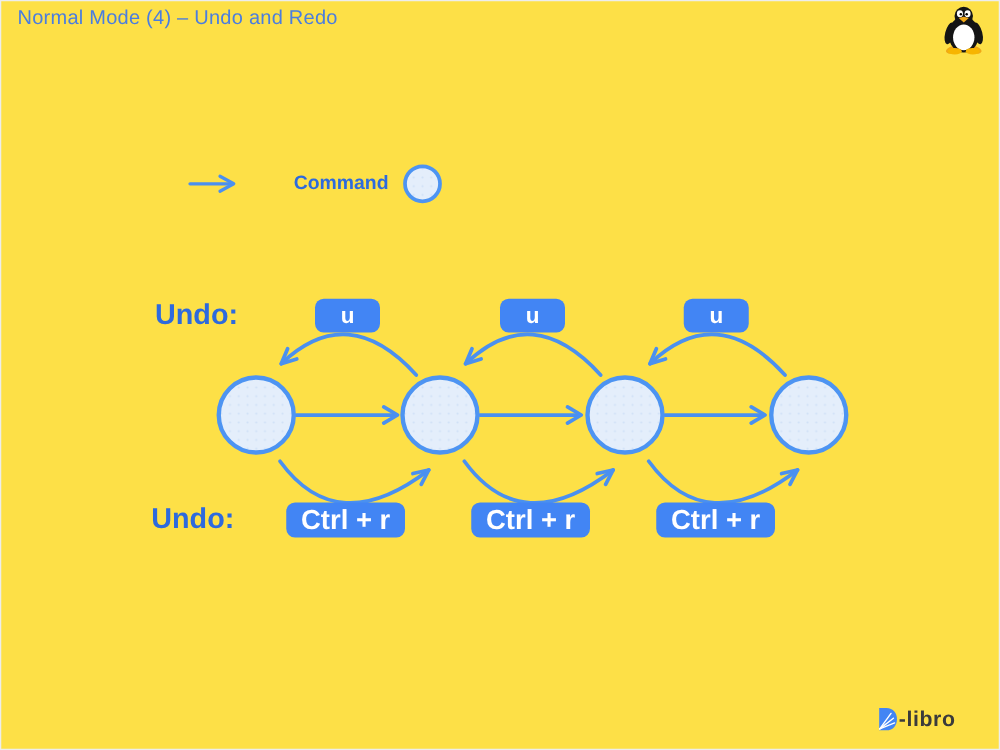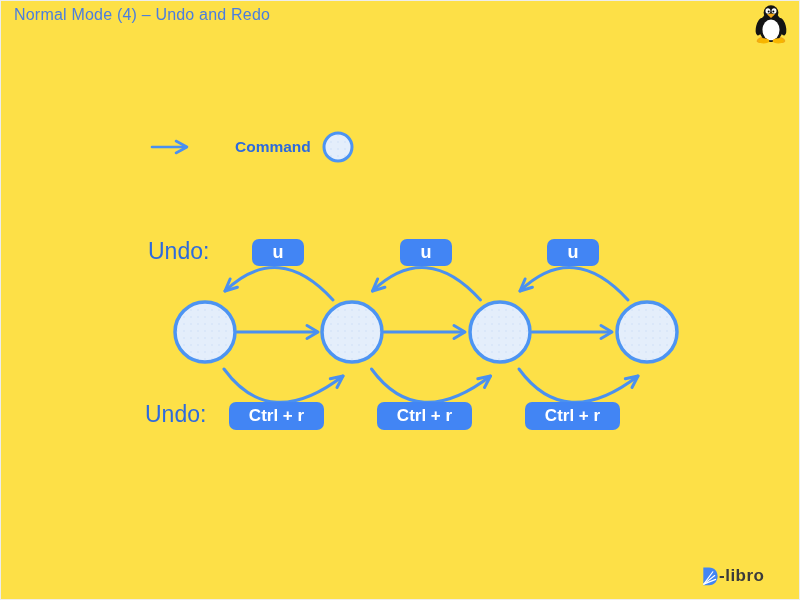--- a/index.html
+++ b/index.html
@@ -19,40 +19,40 @@
     letter-spacing: 0.2px;
   }
   .tux { position: absolute; left: 753px; top: 3px; width: 36px; height: 42px; }
   .diagram-svg { position: absolute; left: 0; top: 0; width: 800px; height: 600px; }
   .legend-label {
     position: absolute; font-size: 15.5px; font-weight: bold; color: #2d6ade;
   }
   .legend-command { left: 206px; top: 138px; margin-left: 29px; }
   .legend-status { left: 366px; top: 138px; }
   .row-label {
-    position: absolute; font-size: 23px; font-weight: normal; color: #2d6ade; margin-left: 24px;
+    position: absolute; font-size: 23px; font-weight: bold; color: #2d6ade;
   }
   .undo-label { left: 124px; top: 238px; }
   .redo-label { left: 121px; top: 401px; }
   .key-badge {
     position: absolute; display: flex; align-items: center; justify-content: center;
     background: #4285f4; color: #ffffff; font-weight: bold;
     border-radius: 7px;
   }
   .u-badge { width: 52px; height: 27px; font-size: 18px; top: 239px; }
   .u-badge.b1 { left: 252px; }
   .u-badge.b2 { left: 400px; }
   .u-badge.b3 { left: 547px; }
-  .ctrl-badge { width: 95px; height: 28px; font-size: 17px; top: 402px; }
+  .ctrl-badge { width: 95px; height: 28px; font-size: 22px; top: 402px; }
   .ctrl-badge.b1 { left: 229px; }
   .ctrl-badge.b2 { left: 377px; }
   .ctrl-badge.b3 { left: 525px; }
   .logo {
     position: absolute; left: 700px; top: 565px; height: 22px;
-    display: flex; align-items: center;
+    display: flex; 
   }
   .logo-text {
     font-size: 17px; font-weight: 600; color: #3b3b3b; letter-spacing: 0.5px;
     line-height: 22px;
   }
 </style>
 </head>
 <body>
 
 <div class="canvas">

